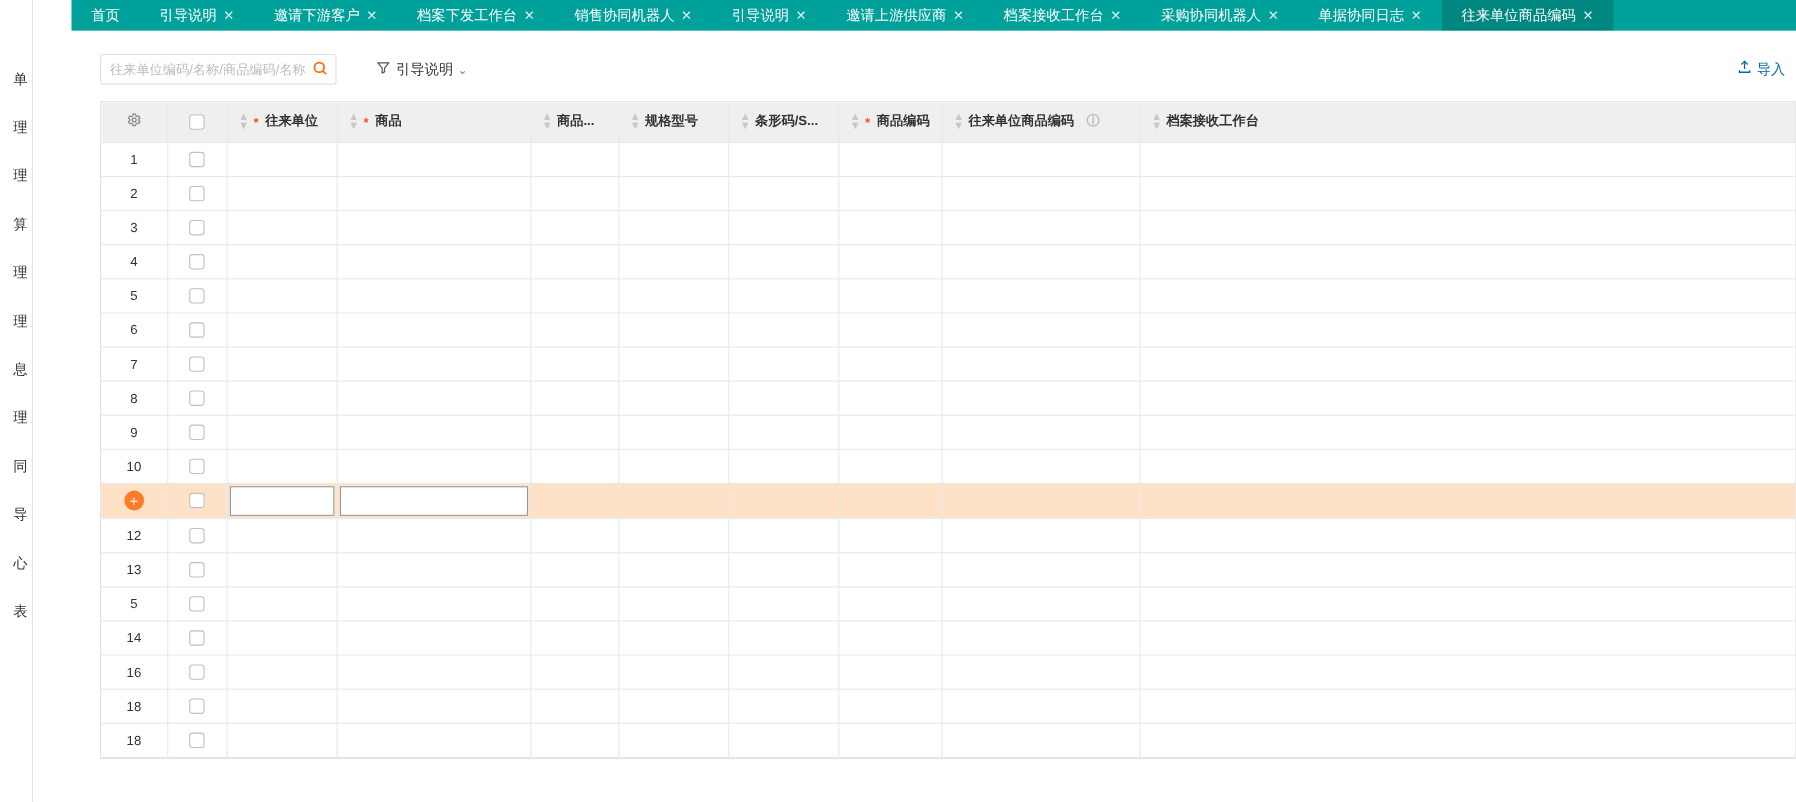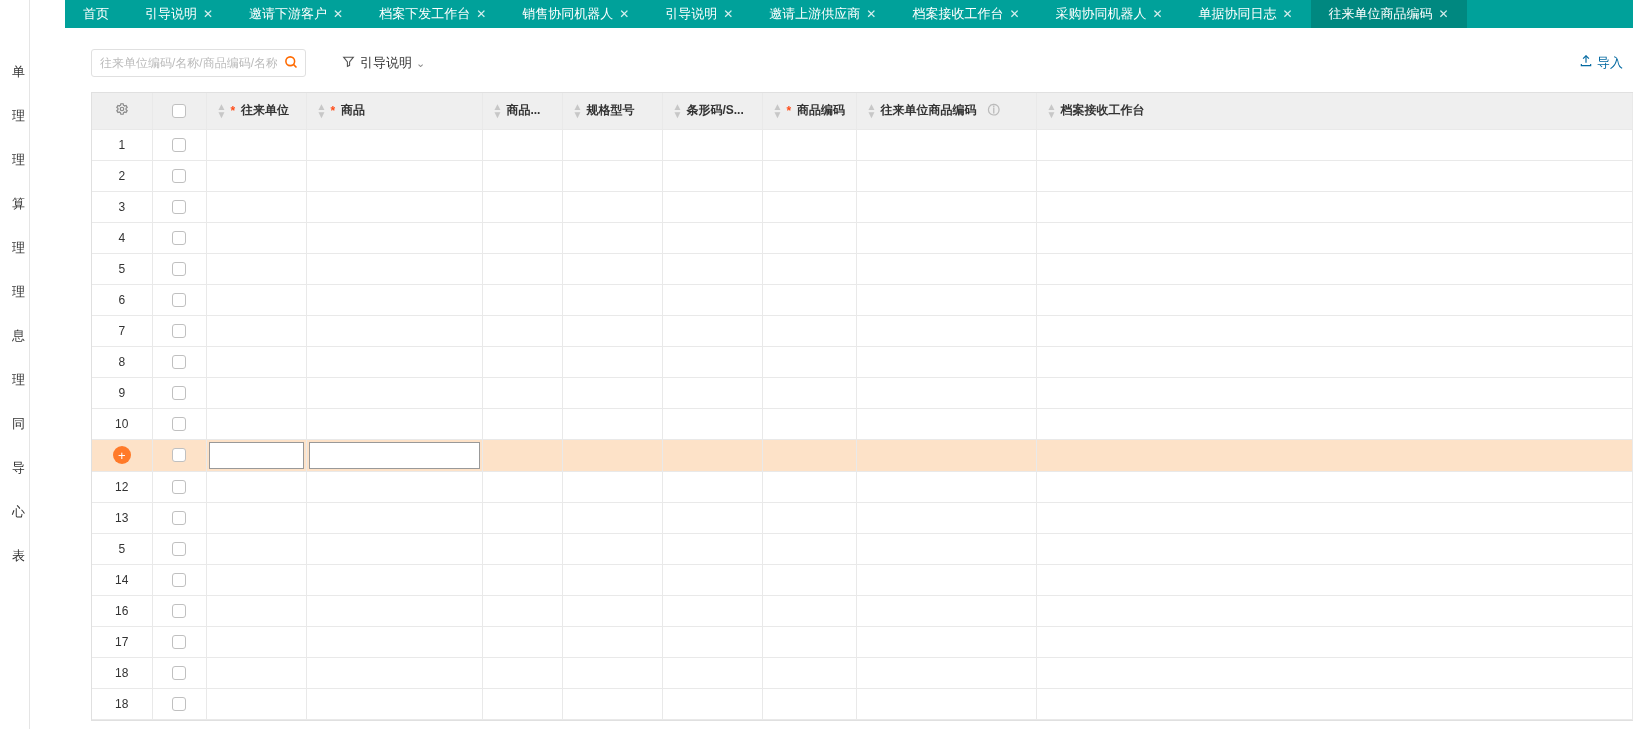--- a/index.html
+++ b/index.html
@@ -428,32 +428,20 @@
             <td></td>
             <td></td>
             <td></td>
             <td></td>
             <td></td>
             <td></td>
             <td></td>
             <td></td>
           </tr>
           <tr>
-            <td class="idx-cell">17</td>
-            <td><input type="checkbox" class="chk" style=""></td>
-            <td></td>
-            <td></td>
-            <td></td>
-            <td></td>
-            <td></td>
-            <td></td>
-            <td></td>
-            <td></td>
-          </tr>
-          <tr>
             <td class="idx-cell">18</td>
             <td><input type="checkbox" class="chk" style=""></td>
             <td></td>
             <td></td>
             <td></td>
             <td></td>
             <td></td>
             <td></td>
             <td></td>
             <td></td>

